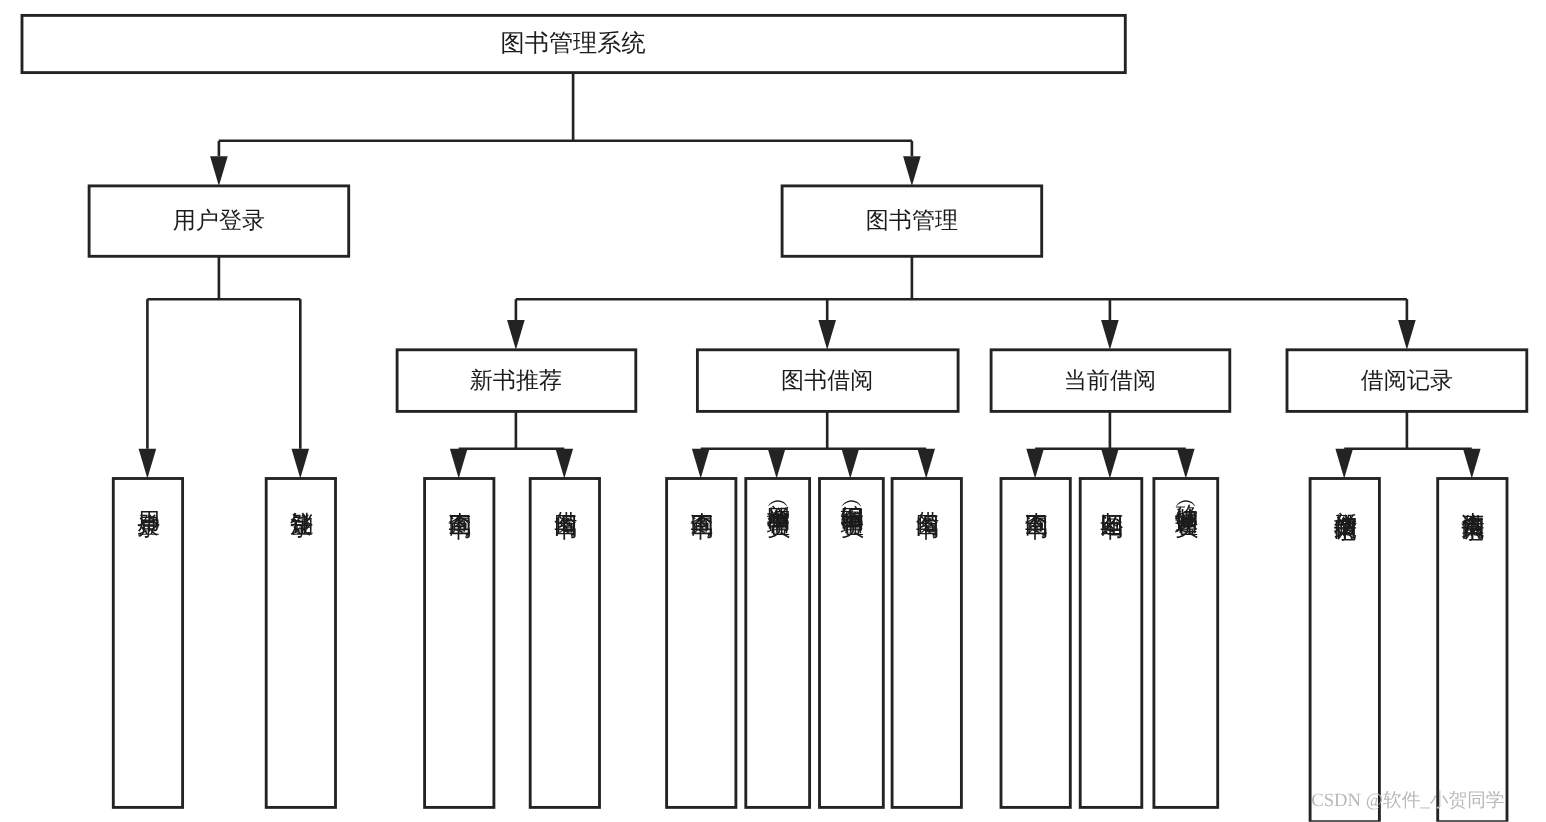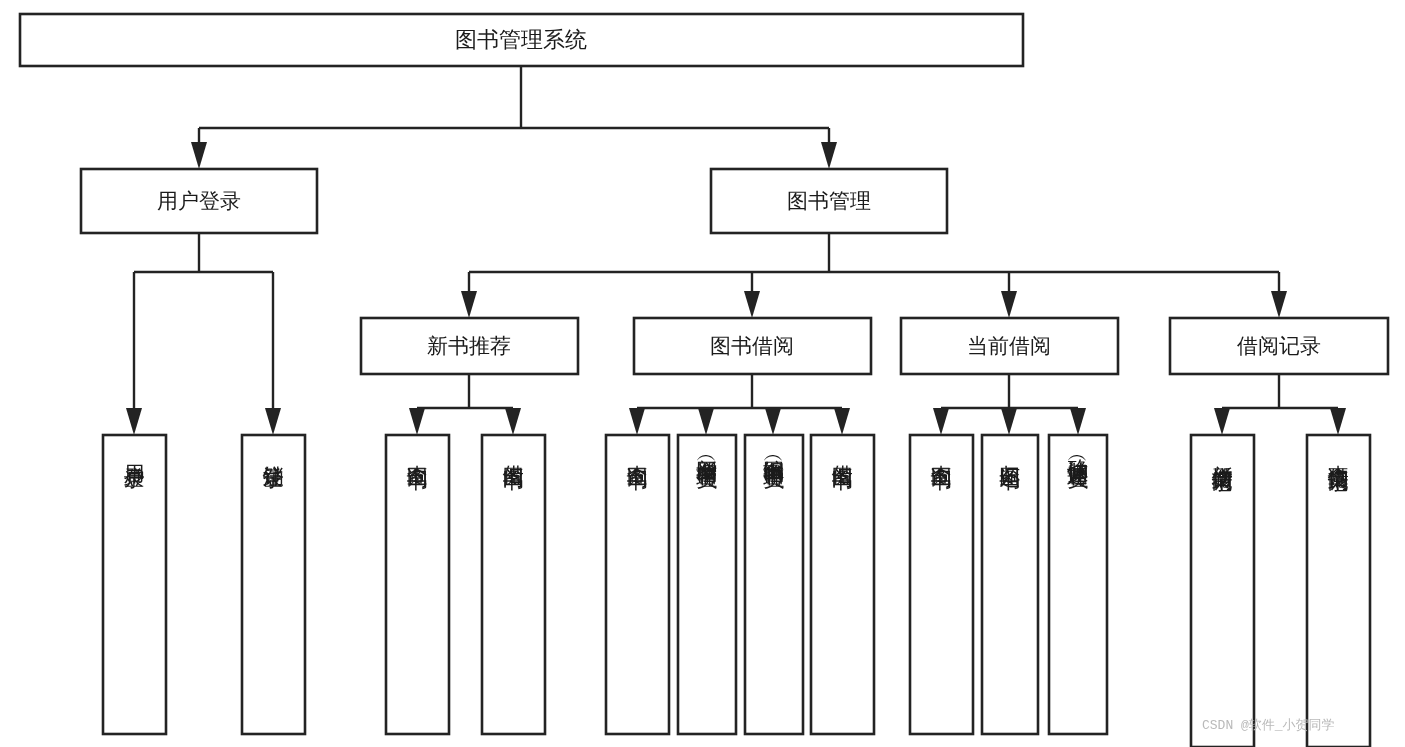--- a/index.html
+++ b/index.html
@@ -31,26 +31,25 @@
     text-orientation:upright;
     font-family:"Liberation Sans","DejaVu Sans",sans-serif;
     font-size:21px;
     line-height:1.12;
     color:#1b1b1b;
     letter-spacing:1.5px;
     white-space:nowrap;
   }
   #watermark{
     position:absolute;
-    font-family:Liberation Mono, monospace;
-    font-size:13px;
+    font-family:Liberation Serif, serif;
+    font-size:17px;
     color:#b9b9b9;
     white-space:nowrap;
     pointer-events:none;
-    margin-left:10px;
   }
 </style>
 </head>
 <body>
 
 <div id="diagram-root">
 
   <svg id="tree-svg" viewBox="0 0 1405 747">
     <defs></defs>
 

